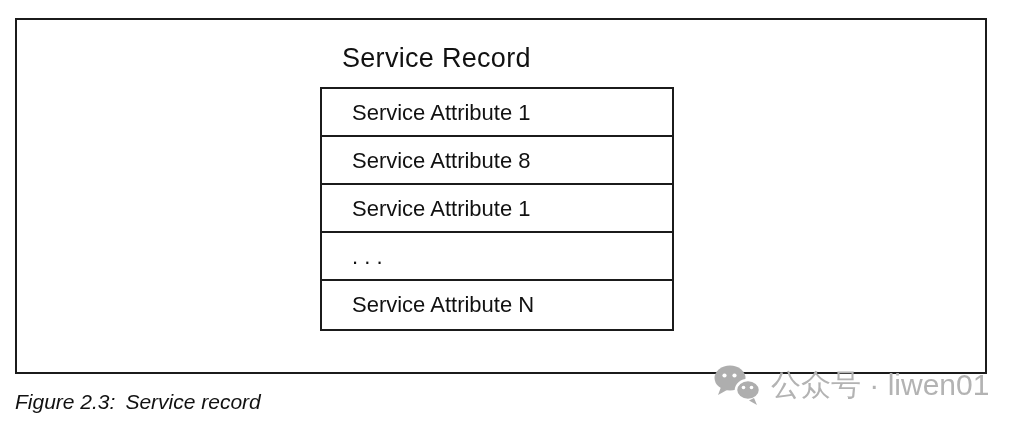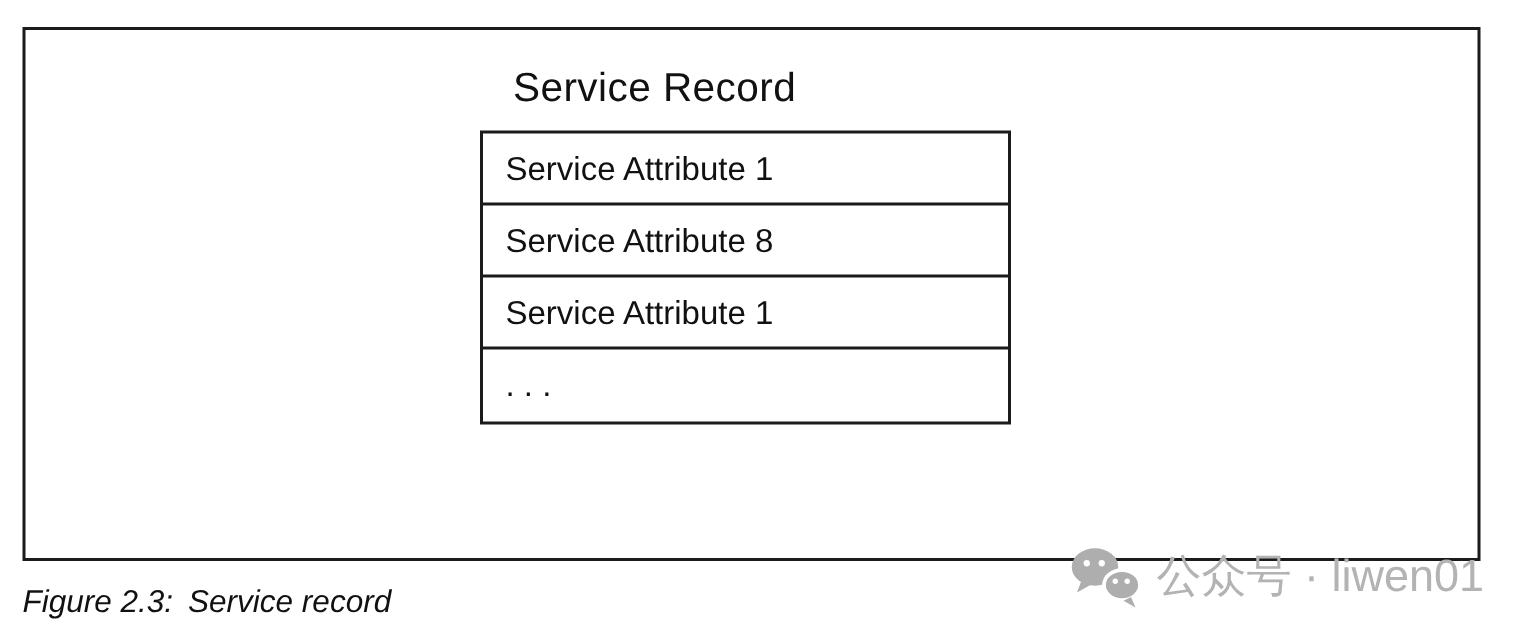--- a/index.html
+++ b/index.html
@@ -31,21 +31,21 @@
   .attr-table {
     position: absolute;
     left: 320px; top: 87px;
     width: 354px;
     border: 2px solid #1b1b1b;
     background: #ffffff;
   }
   .attr-row {
     height: 48px;
     line-height: 48px;
-    padding-left: 15px;
+    padding-left: 30px;
     font-size: 22px;
     color: #111111;
     border-bottom: 2px solid #1b1b1b;
     white-space: nowrap;
     overflow: hidden;
   }
   .attr-row:last-child { border-bottom: none; }
 
   .figure-caption {
     position: absolute;
@@ -54,21 +54,21 @@
     font-style: italic;
     color: #111111;
     white-space: nowrap;
   }
   .figure-caption .cap-label { margin-right: 10px; }
 
   .watermark {
     position: absolute;
     left: 712px; top: 364px;
     display: flex;
-    align-items: flex-start;
+    align-items: flex-end;
     gap: 9px;
     color: #b3b3b3;
     font-size: 30px;
     white-space: nowrap;
     background: transparent;
   }
   .watermark .wm-icon { width: 50px; height: 42px; flex: 0 0 auto; }
 </style>
 </head>
 <body>
@@ -77,20 +77,21 @@
 
   <div class="outer-frame"></div>
 
   <div class="diagram-title">Service Record</div>
 
   <div class="attr-table">
     <div class="attr-row">Service Attribute 1</div>
     <div class="attr-row">Service Attribute 8</div>
     <div class="attr-row">Service Attribute 1</div>
     <div class="attr-row">. . .</div>
+    <div class="attr-row">Service Attribute N</div>
   </div>
 
   <div class="figure-caption">
     <span class="cap-label">Figure 2.3:</span><span>Service record</span>
   </div>
 
   <div class="watermark">
     <svg class="wm-icon" viewBox="0 0 50 42" xmlns="http://www.w3.org/2000/svg" aria-hidden="true">
 
       <g>

